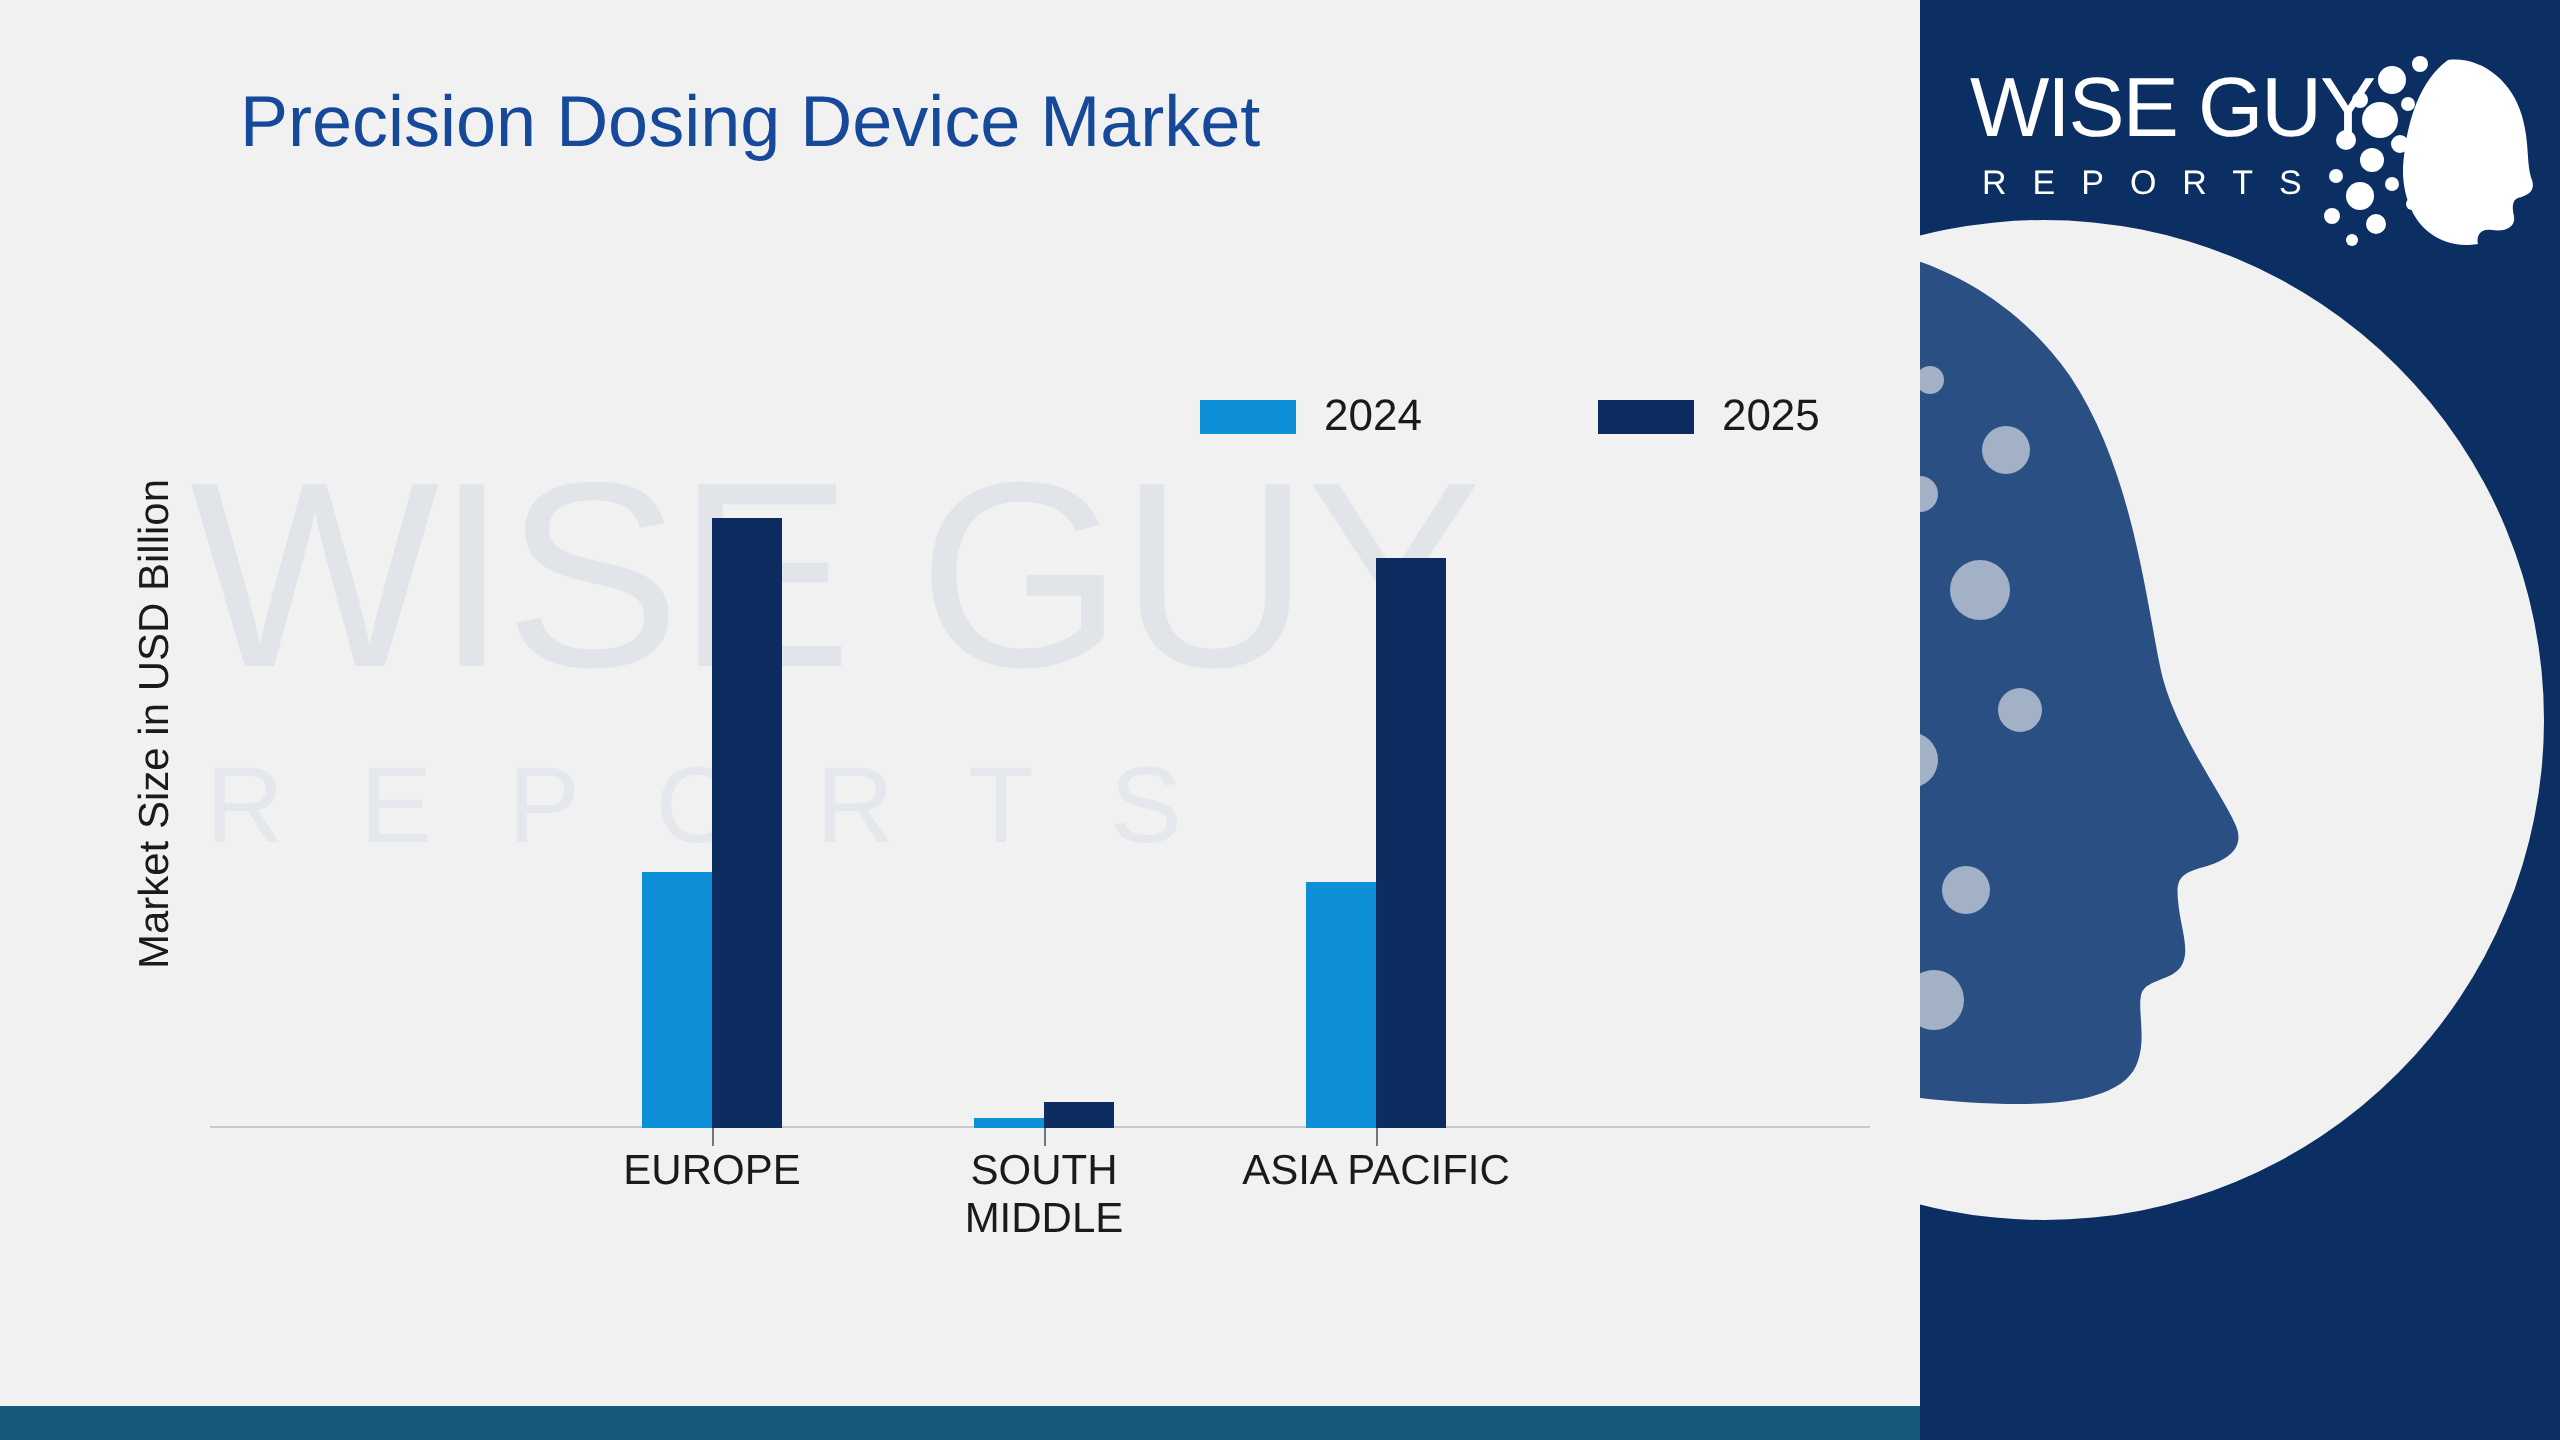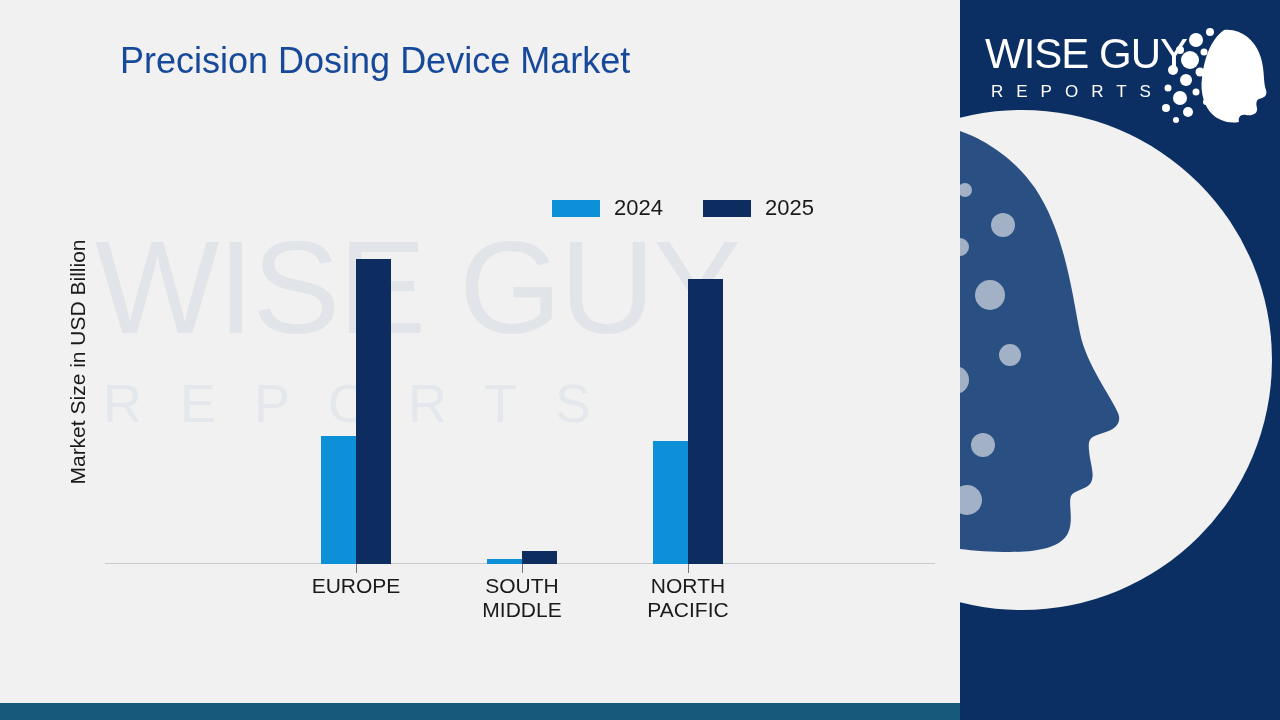--- a/index.html
+++ b/index.html
@@ -184,20 +184,21 @@
     top: 195px;
     display: flex;
     align-items: center;
     gap: 40px;
     z-index: 4;
   }
   .legend-item {
     display: flex;
     align-items: center;
     gap: 14px;
+    margin-left: 48px;
   }
   .legend-swatch {
     width: 48px;
     height: 17px;
   }
   .legend-label {
     font-size: 22px;
     color: #1a1a1a;
     font-family: "Liberation Sans", sans-serif;
   }
@@ -309,21 +310,21 @@
           </div>
           <div class="tick"></div>
           <div class="cat-label">SOUTH MIDDLE</div>
         </div>
         <div class="group" style="left: 498px;">
           <div class="bars">
             <div class="bar" style="height: 123.395px; background: rgb(14, 144, 217);"></div>
             <div class="bar" style="height: 284.664px; background: rgb(13, 45, 96);"></div>
           </div>
           <div class="tick"></div>
-          <div class="cat-label">NORTH PACIFIC</div>
+          <div class="cat-label">ASIA PACIFIC</div>
         </div>
       </div>
 
   </div>
 
   <div class="bottom-strip"></div>
 
   <div class="right-panel">
     <div class="panel-circle"></div>
 

